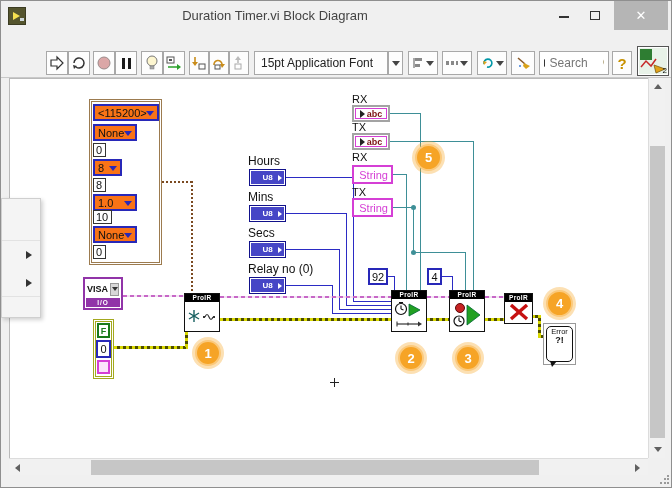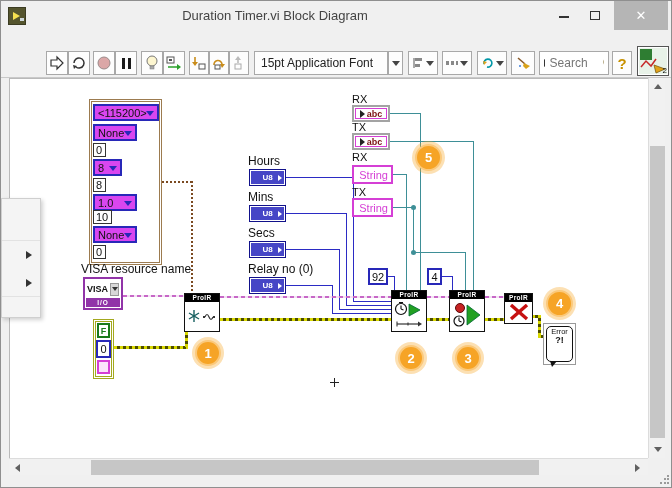--- a/index.html
+++ b/index.html
@@ -28,21 +28,21 @@
   .wv-blue{width:1px;background:#2B2BC4;z-index:2;}
   .wh-teal{height:1px;background:#3E8F97;z-index:2;}
   .wv-teal{width:1px;background:#3E8F97;z-index:2;}
   .wh-visa{height:2px;background:repeating-linear-gradient(90deg,#C767C7 0 4px,#f3e2f3 4px 7px);z-index:2;}
   .wh-err{height:3px;background:repeating-linear-gradient(90deg,#d9d900 0 3px,#4c4c00 3px 6px);z-index:2;}
   .wv-err{width:3px;background:repeating-linear-gradient(180deg,#d9d900 0 3px,#4c4c00 3px 6px);z-index:2;}
   .wh-brown{height:2px;background:repeating-linear-gradient(90deg,#7B4A21 0 2px,#fff 2px 4px);z-index:2;}
   .wv-brown{width:2px;background:repeating-linear-gradient(180deg,#7B4A21 0 2px,#fff 2px 4px);z-index:2;}
   .tdot{width:5px;height:5px;background:#3E8F97;border-radius:50%;z-index:3;}
   
-  .ring{border:2px solid #2828B8;background:#d946ef;font-size:11px;color:#111;display:flex;align-items:center;padding:0 12px 0 3px;z-index:4;}
+  .ring{border:2px solid #2828B8;background:#f97316;font-size:11px;color:#111;display:flex;align-items:center;padding:0 12px 0 3px;z-index:4;}
   .ring:after{content:"";position:absolute;right:3px;top:50%;margin-top:-2px;border-left:4px solid transparent;border-right:4px solid transparent;border-top:5px solid #2828B8;}
   .numc{border:1px solid #333;background:#fff;font-size:11px;color:#111;display:flex;align-items:center;padding:0 2px;z-index:4;}
   .clusterframe{border:3px double #9C7B4F;background:transparent;z-index:1;}
   .u8term{border:1px solid #11118A;background:#fff;padding:1px;z-index:4;}
   .u8in{width:100%;height:100%;background:#4646C6;color:#fff;font-size:8px;font-weight:bold;display:flex;align-items:center;justify-content:center;position:relative;}
   .u8in:after{content:"";position:absolute;right:2px;top:50%;margin-top:-3px;border-top:3px solid transparent;border-bottom:3px solid transparent;border-left:4px solid #fff;}
   .lvlabel{font-size:12px;color:#111;white-space:nowrap;z-index:4;}
   .abcterm{border:2px solid #a3a3a3;background:#fff;padding:1px;z-index:4;}
   .abcin{width:100%;height:100%;border:1px solid #D53FD5;display:flex;align-items:center;justify-content:center;gap:2px;color:#7a1010;font-weight:bold;font-size:9px;}
   .abcin:before{content:"";border-top:4px solid transparent;border-bottom:4px solid transparent;border-left:5px solid #222;}
@@ -253,21 +253,20 @@
   <div class="abs ring" style="left:92px;top:225px;width:44px;height:17px;">
       <span>None</span>
     </div>
   <div class="abs numc" style="left:92px;top:244px;width:13px;height:14px;">
       <span>0</span>
     </div>
 
   <div class="abs wh-brown" style="left:161px;top:180px;width:31px;"></div>
   <div class="abs wv-brown" style="left:190px;top:180px;height:113px;"></div>
 
-  <div class="abs lvlabel" style="left:80px;top:261px;">VISA resource name</div>
   <div class="abs visaterm" style="left:82px;top:276px;width:40px;height:33px;">
     <div class="visatop">
         <span>VISA</span>
         <div class="visadd"></div>
       </div>
     <div class="visaio">I/O</div>
   </div>
   <div class="abs wh-visa" style="left:122px;top:294px;width:61px;"></div>
 
   <div class="abs fframe" style="left:92px;top:318px;width:21px;height:60px;"></div>

